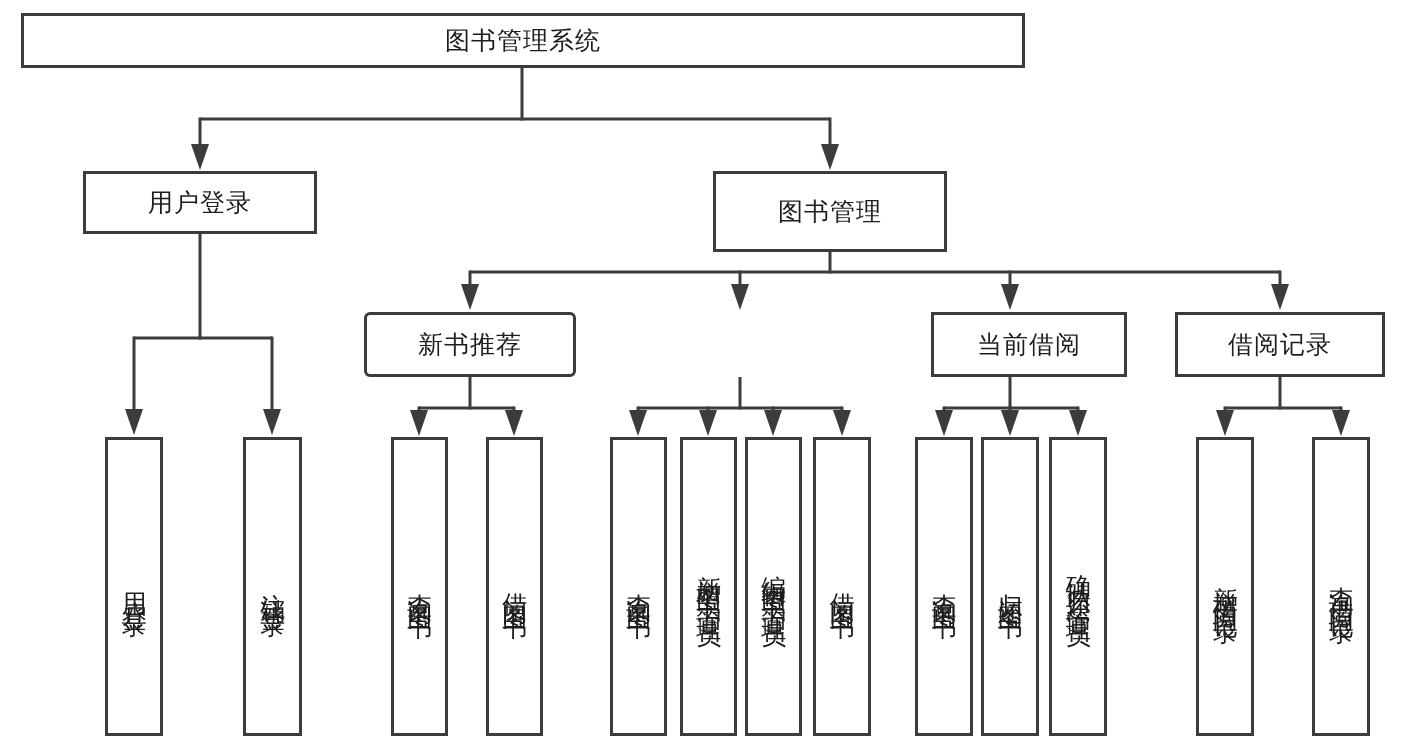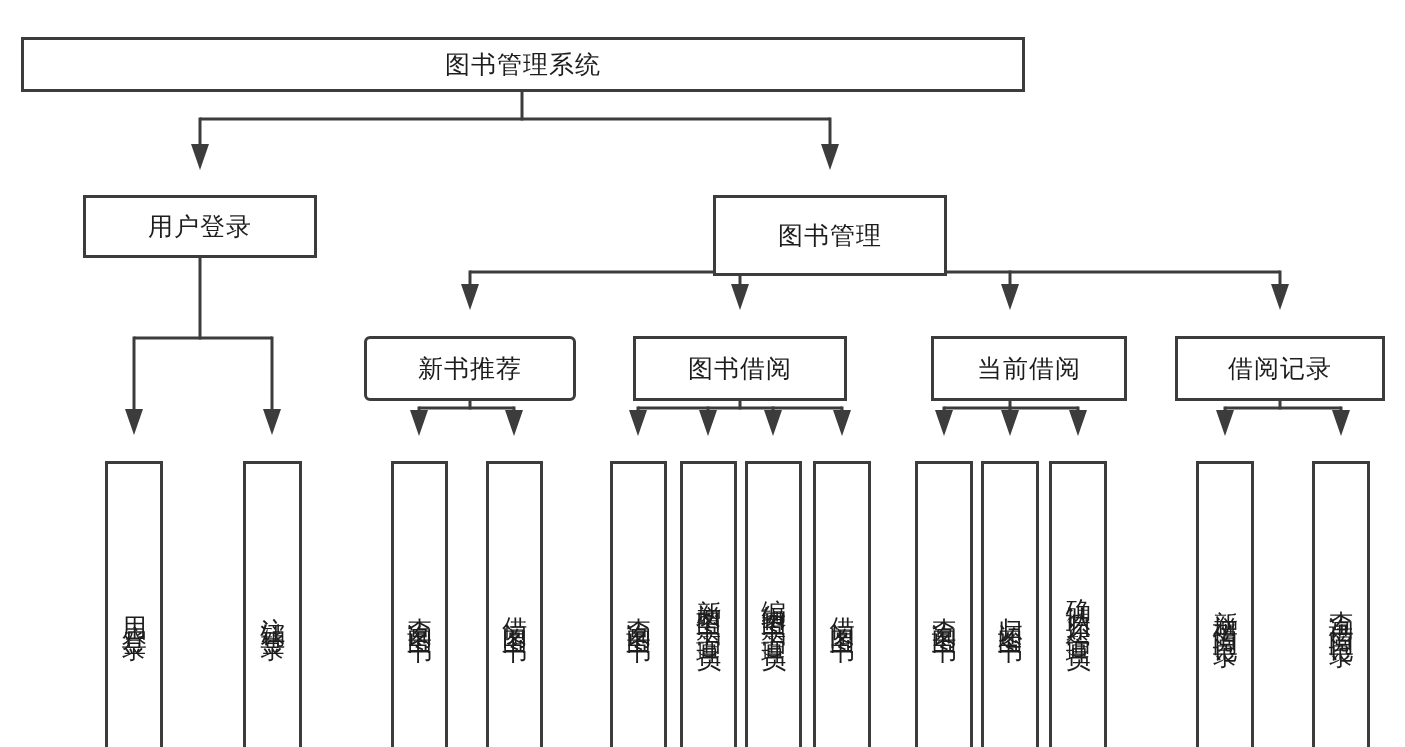--- a/index.html
+++ b/index.html
@@ -15,21 +15,20 @@
   .node {
     position: absolute;
     box-sizing: border-box;
     background: #ffffff;
     border: 3px solid #3c3c3c;
     display: flex;
     align-items: center;
     justify-content: center;
     color: #1d1d1d;
     z-index: 2;
-    margin-top: 24px;
   }
   .hlabel { font-size: 25px; letter-spacing: 1px; white-space: nowrap; }
   .leaf .vlabel {
     writing-mode: vertical-rl;
     text-orientation: mixed;
     font-size: 25px;
     line-height: 1.1;
     letter-spacing: 7px;
     white-space: nowrap;
   }
@@ -125,21 +124,20 @@
       <polygon points="1332,410 1350,410 1341,436"></polygon>
     </g>
   </svg>
 
   <div class="node hlabel" style="left:21px; top:13px; width:1004px; height:55px;">图书管理系统</div>
 
   <div class="node hlabel" style="left:83px; top:171px; width:234px; height:63px;">用户登录</div>
   <div class="node hlabel" style="left:713px; top:171px; width:234px; height:81px;">图书管理</div>
 
   <div class="node hlabel" style="left:364px; top:312px; width:212px; height:65px;border-radius:6px;">新书推荐</div>
-  <div class="node hlabel" style="left:633px; top:312px; width:214px; height:65px;">图书借阅</div>
   <div class="node hlabel" style="left:931px; top:312px; width:196px; height:65px;">当前借阅</div>
   <div class="node hlabel" style="left:1175px; top:312px; width:210px; height:65px;">借阅记录</div>
 
   <div class="node leaf" style="left:105px; top:437px; width:58px; height:299px;">
     <span class="vlabel">用户登录</span>
   </div>
   <div class="node leaf" style="left:243px; top:437px; width:59px; height:299px;">
     <span class="vlabel">注销登录</span>
   </div>
 

